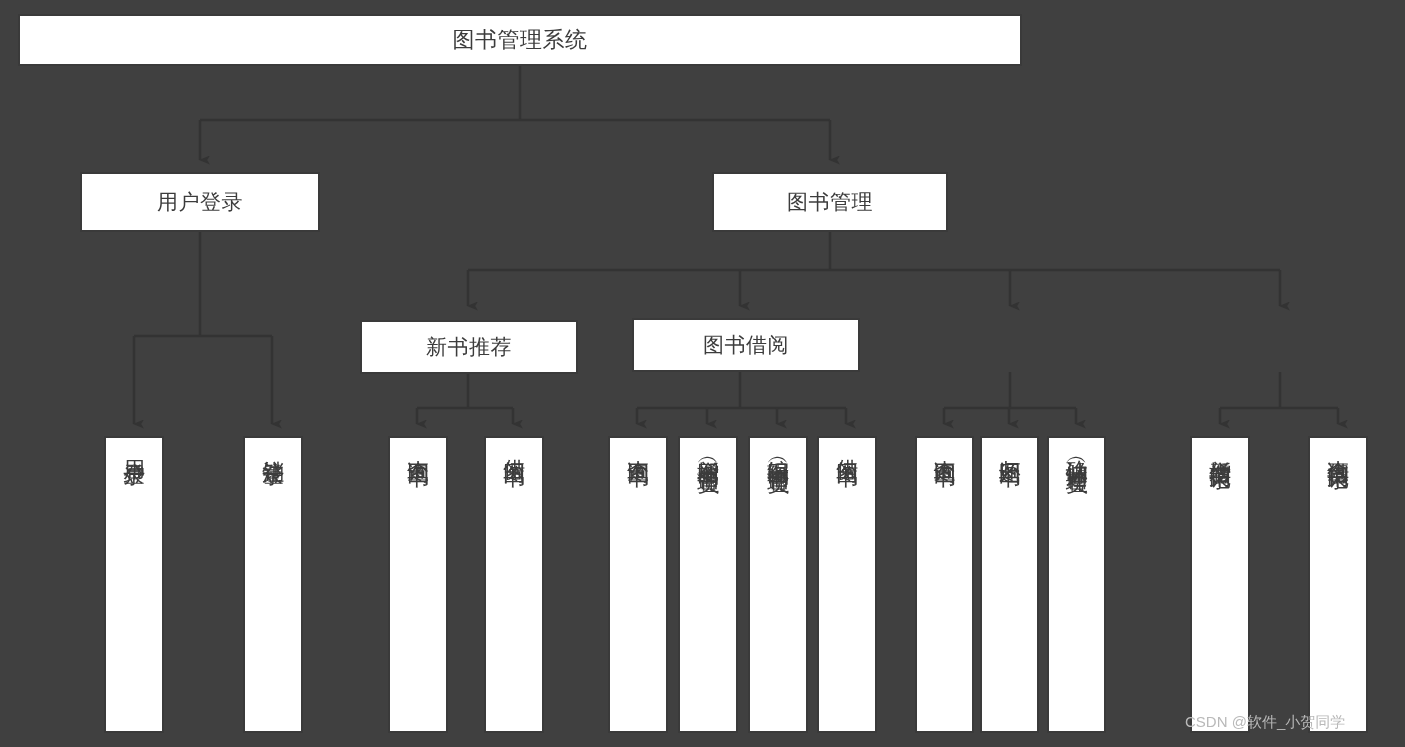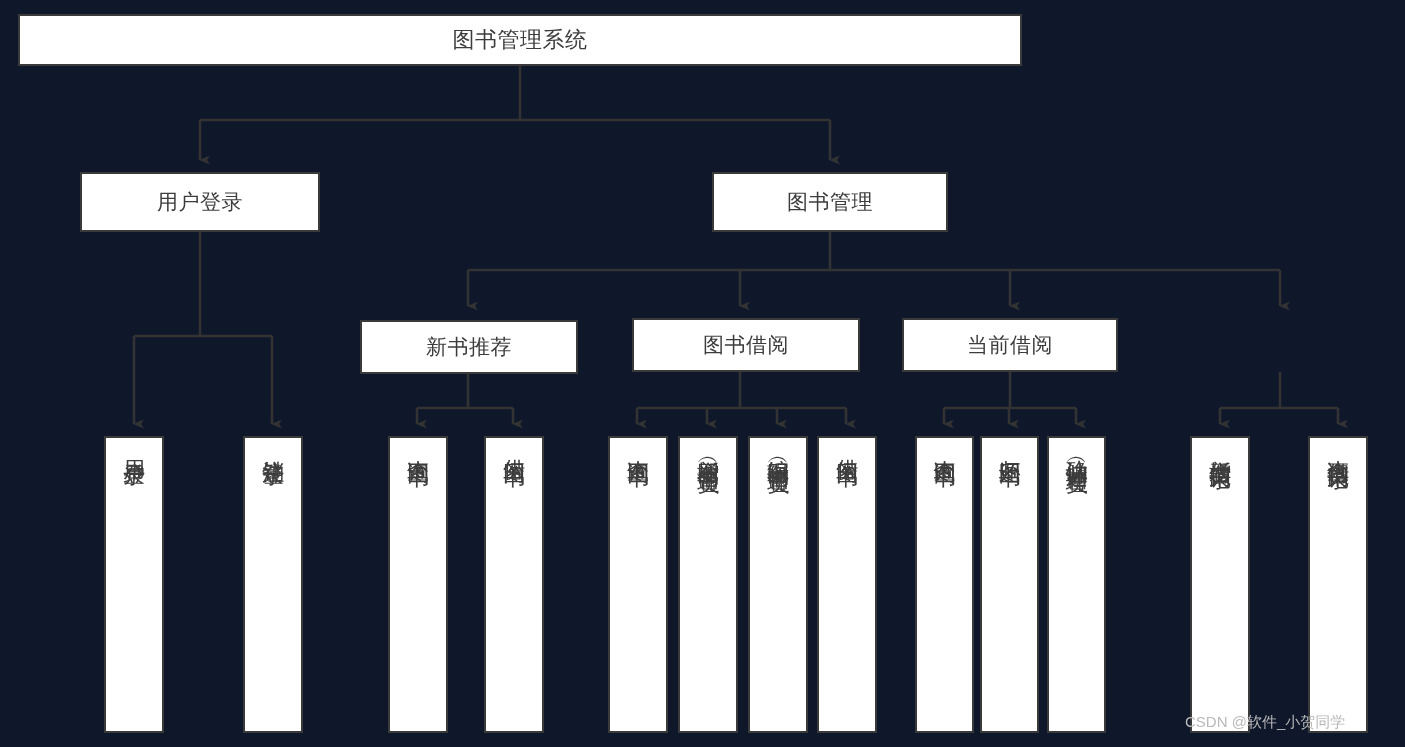--- a/index.html
+++ b/index.html
@@ -8,21 +8,21 @@
     padding: 0;
     background: #ffffff;
   }
   body {
     font-family: "Liberation Sans", "DejaVu Sans", sans-serif;
   }
   #canvas {
     position: relative;
     width: 1405px;
     height: 747px;
-    background: #0f172a;
+    background: #404040;
     overflow: hidden;
   }
   #wires {
     position: absolute;
     left: 0;
     top: 0;
     width: 1405px;
     height: 747px;
   }
   .node {
@@ -135,23 +135,20 @@
   <div class="node horizontal" style="left:712px; top:172px; width:236px; height:60px;">
     <span class="label">图书管理</span>
   </div>
 
   <div class="node horizontal" style="left:360px; top:320px; width:218px; height:54px;">
     <span class="label">新书推荐</span>
   </div>
   <div class="node horizontal" style="left:632px; top:318px; width:228px; height:54px;">
     <span class="label">图书借阅</span>
   </div>
-  <div class="node horizontal" style="left:902px; top:318px; width:216px; height:54px;">
-    <span class="label">当前借阅</span>
-  </div>
 
   <div class="node vertical" style="left:104px; top:436px; width:60px; height:297px;">
     <span class="label">用户登录</span>
   </div>
   <div class="node vertical" style="left:243px; top:436px; width:60px; height:297px;">
     <span class="label">注销登录</span>
   </div>
 
   <div class="node vertical" style="left:388px; top:436px; width:60px; height:297px;">
     <span class="label">查询图书</span>

